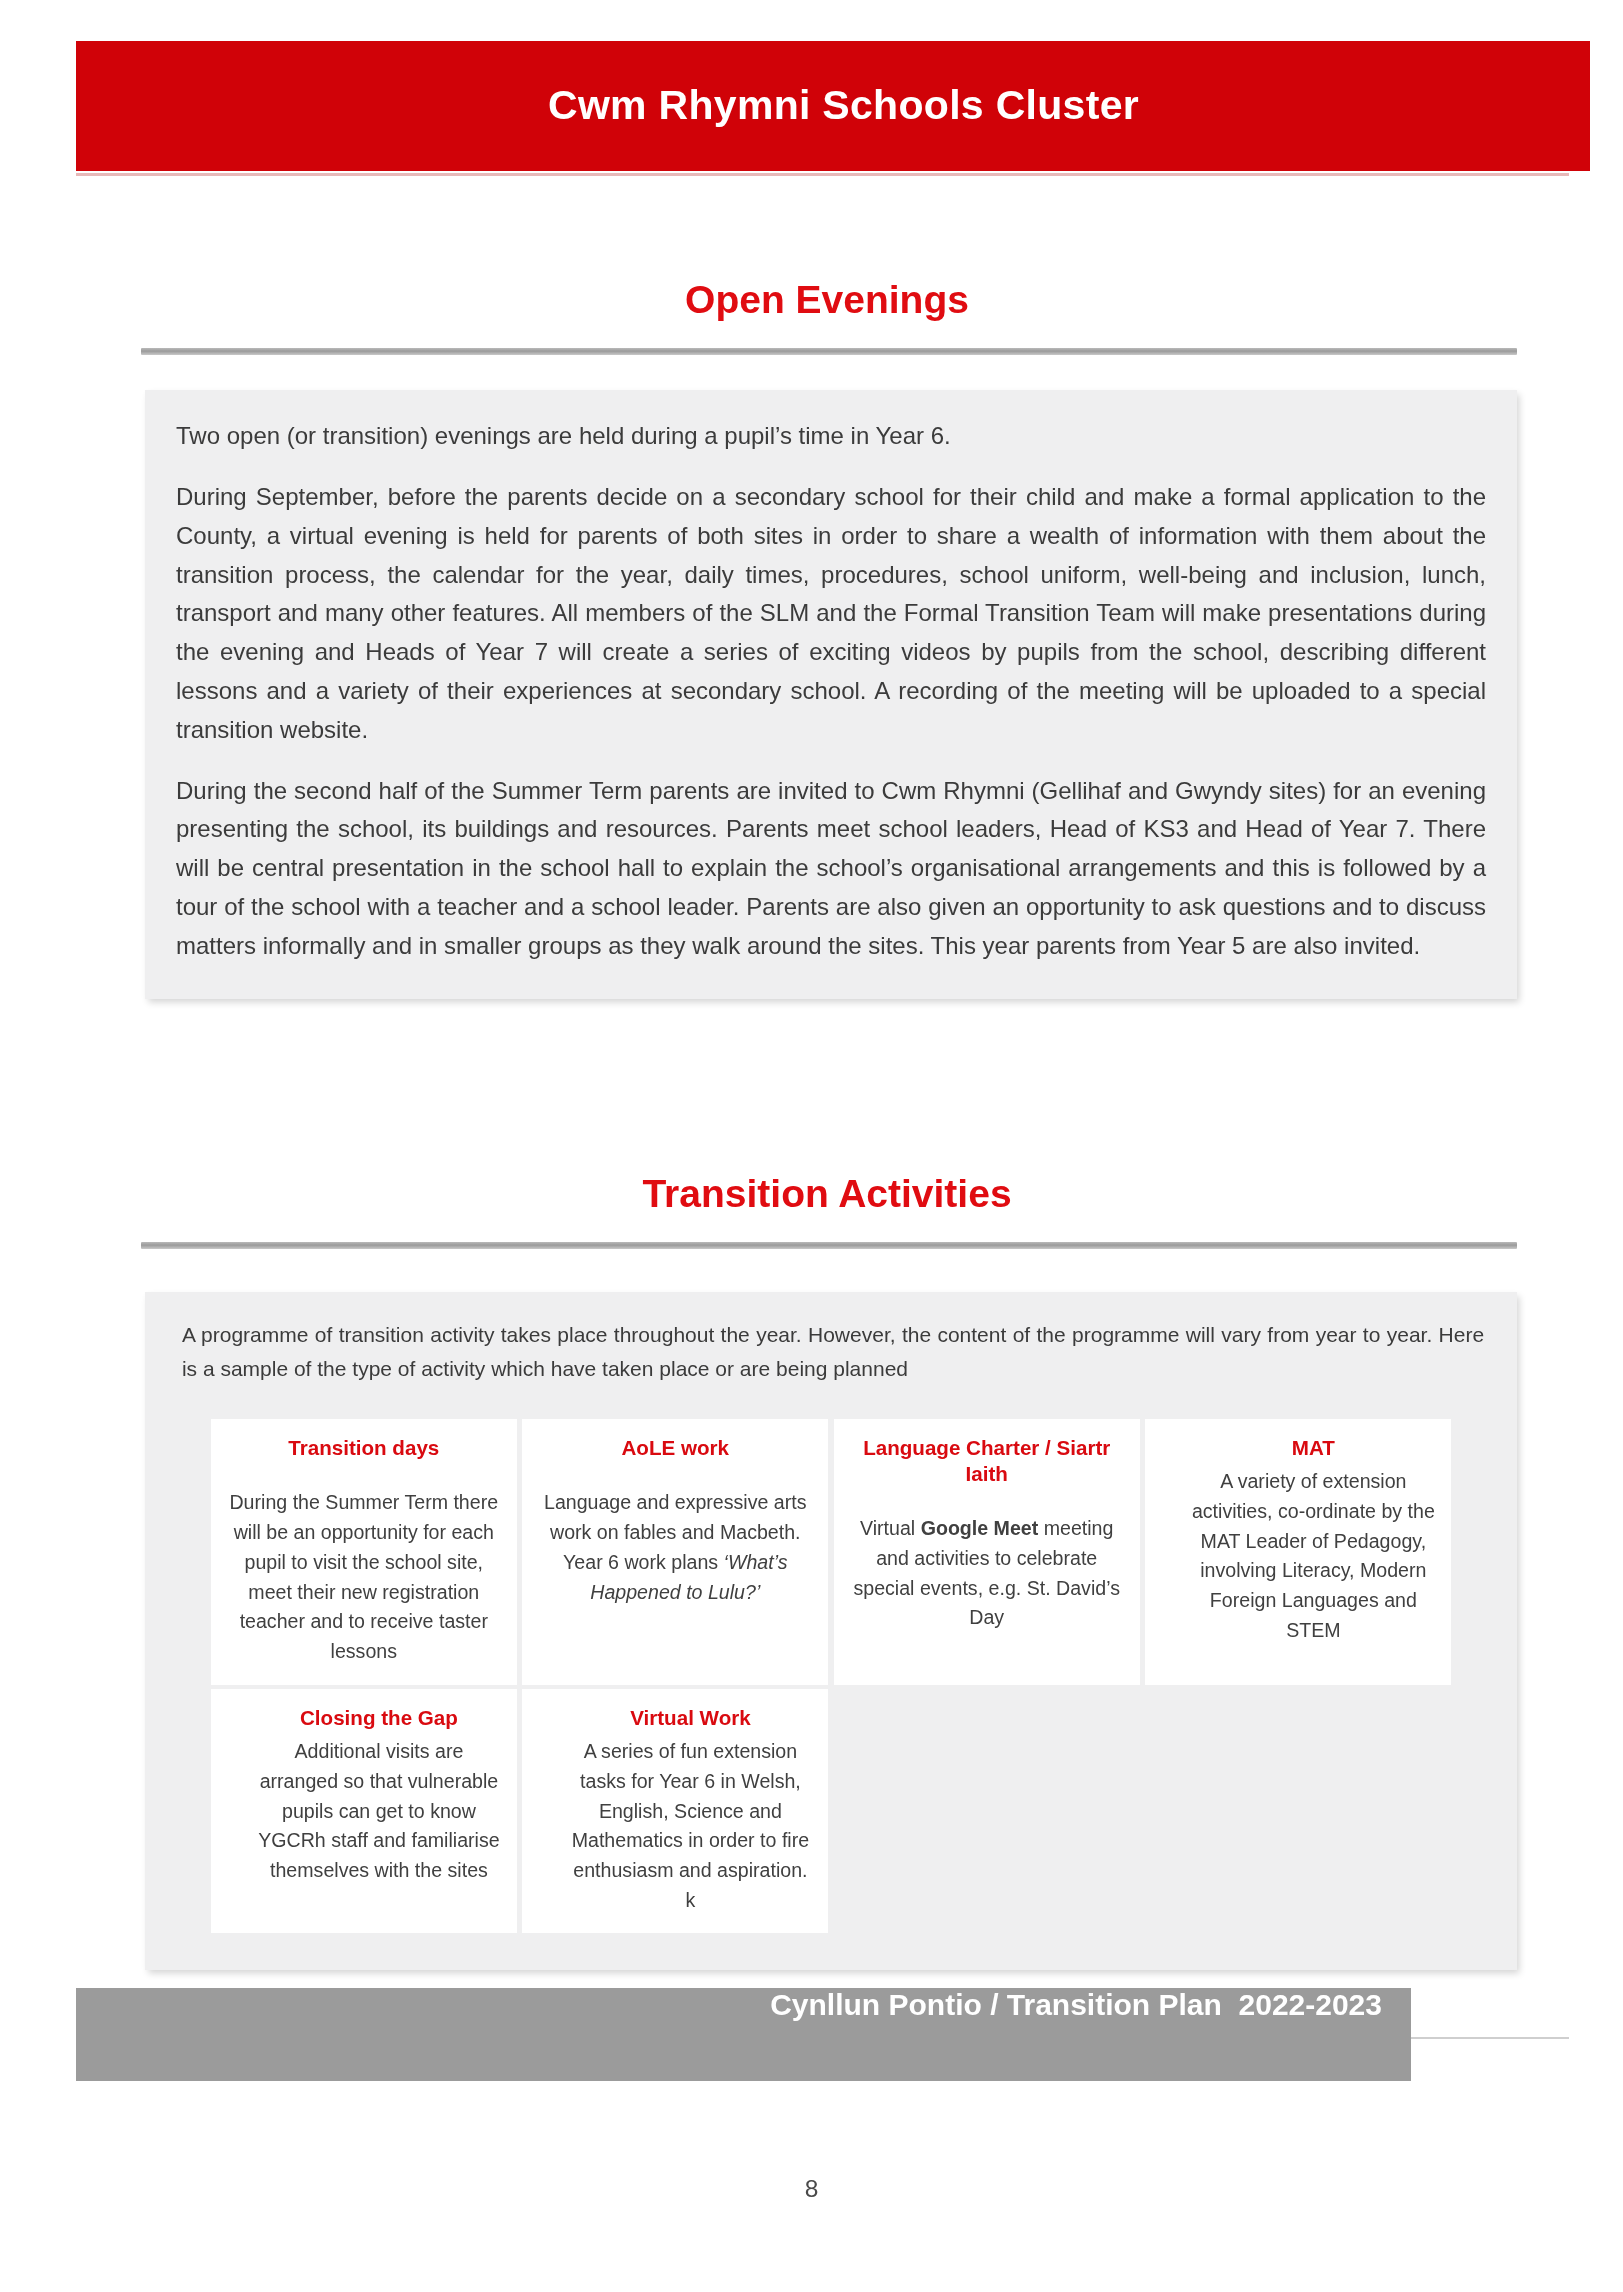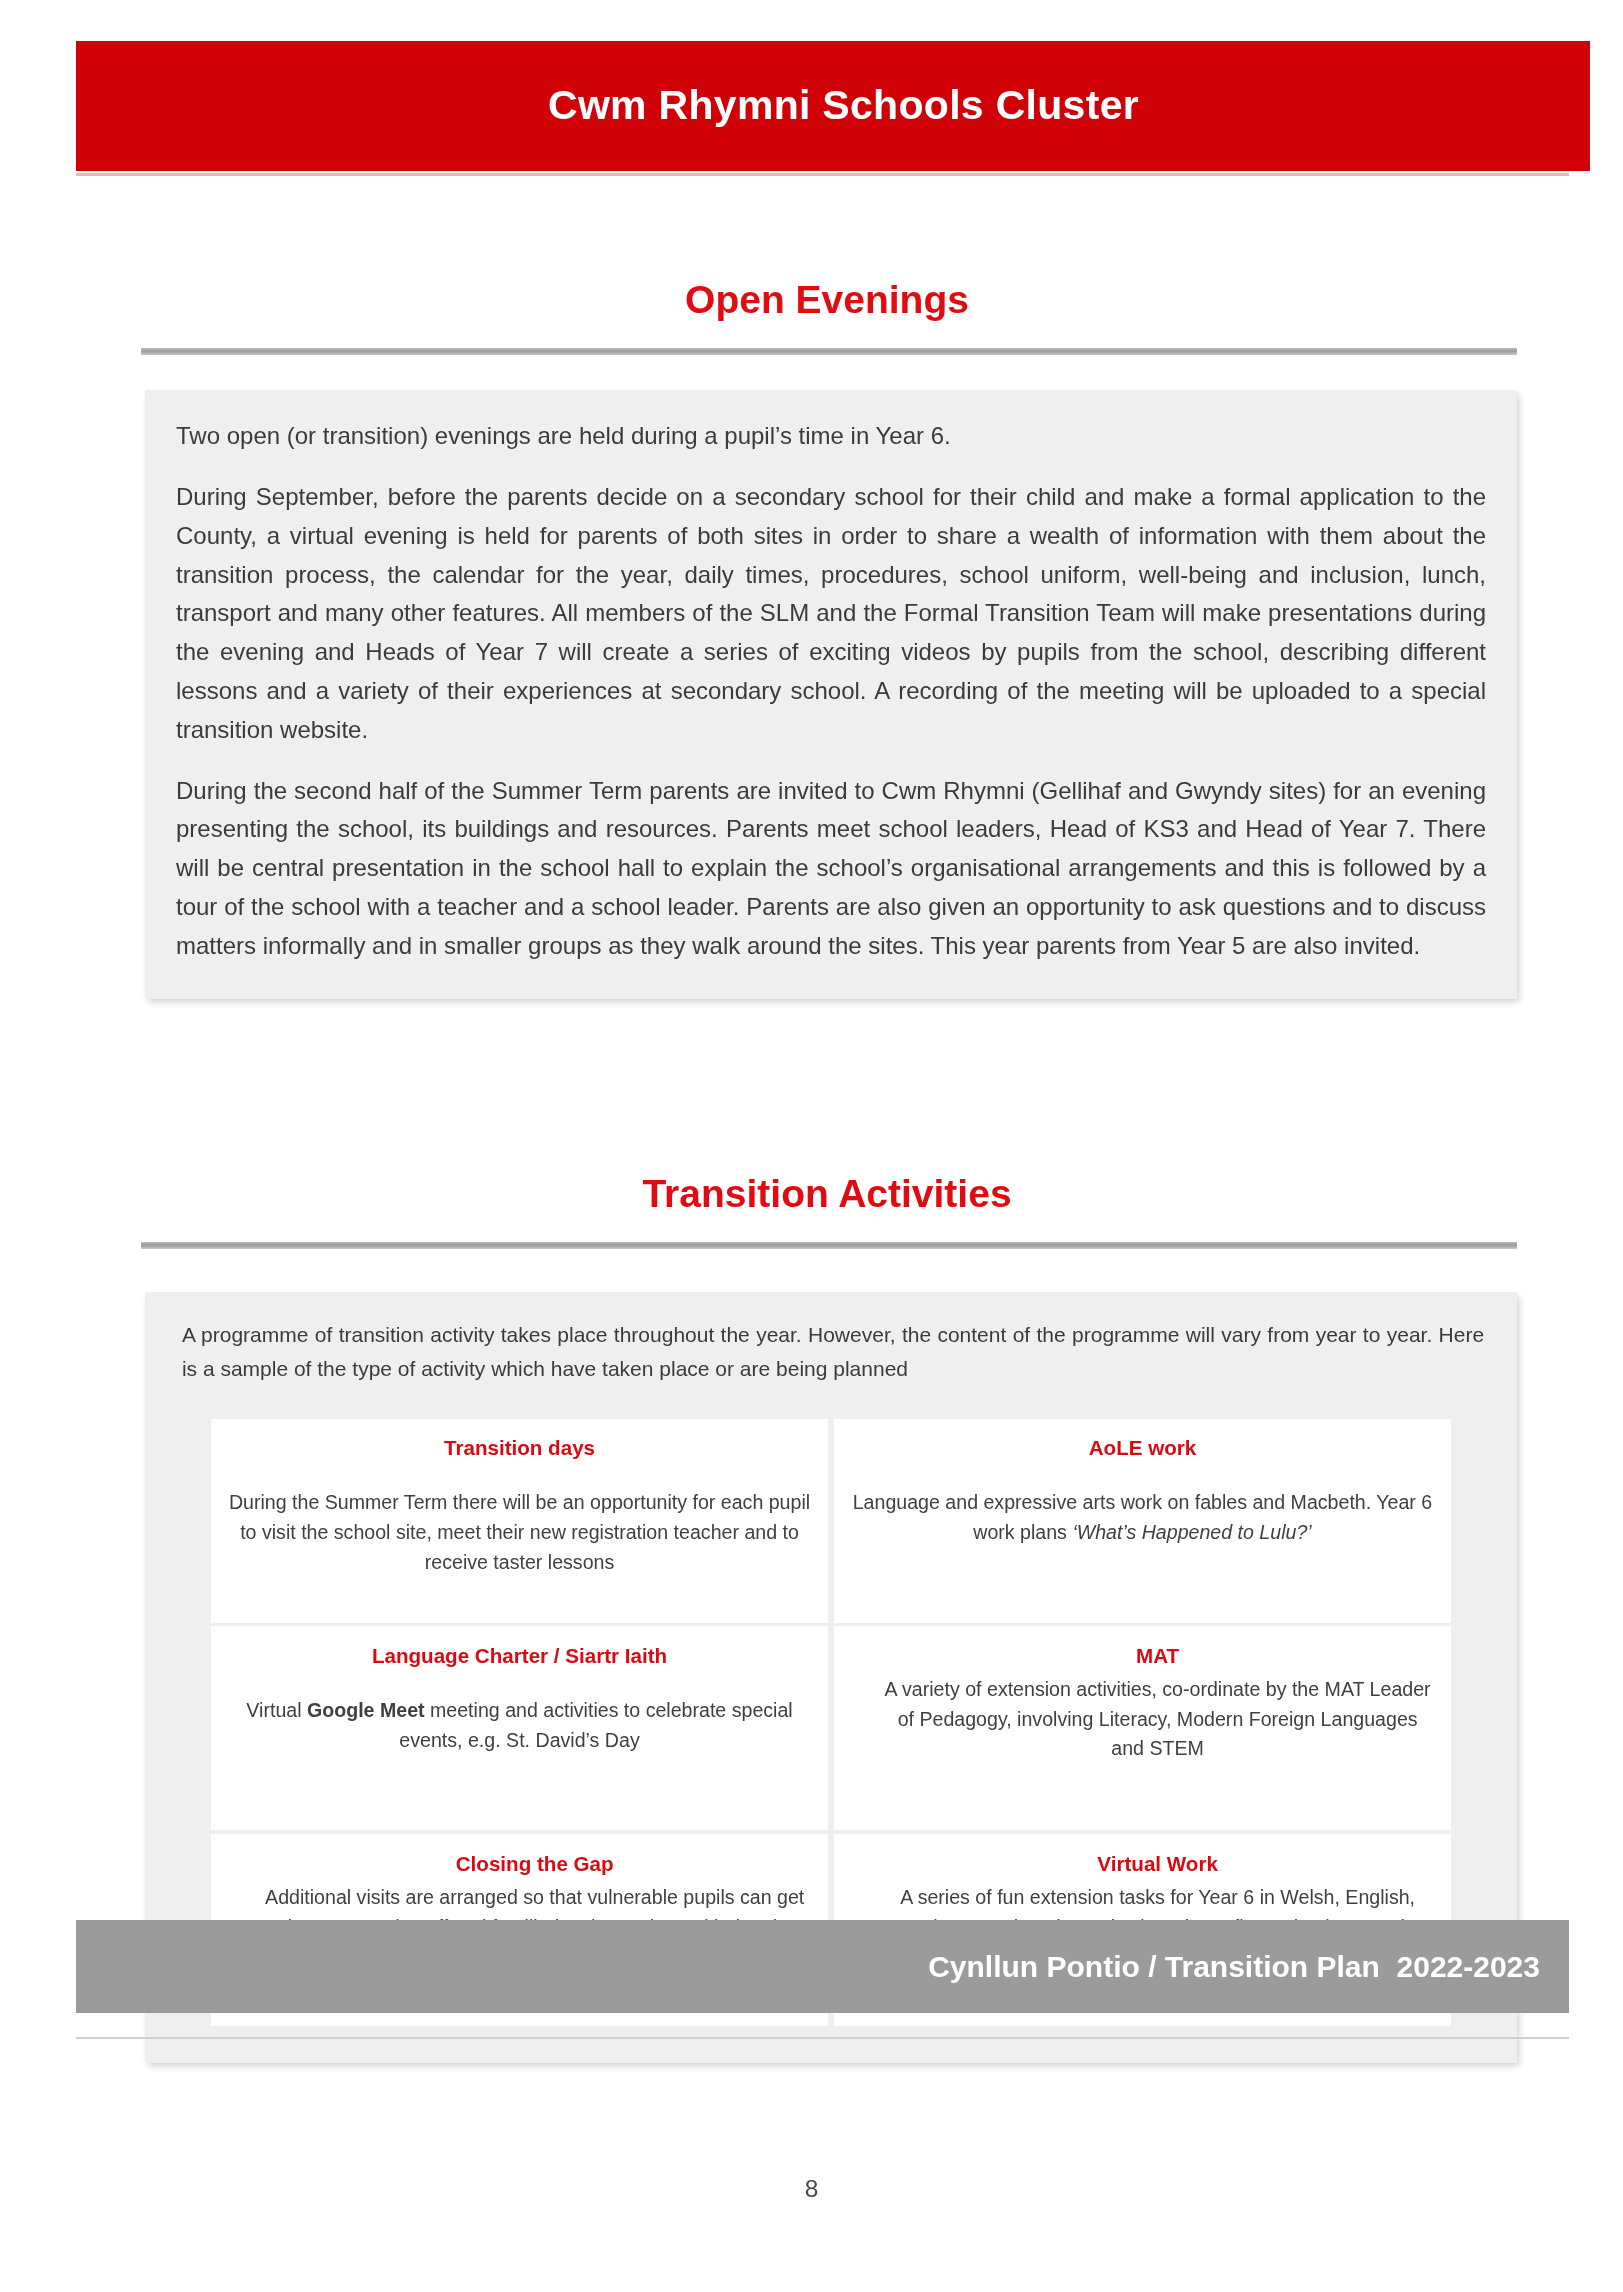--- a/index.html
+++ b/index.html
@@ -93,21 +93,21 @@
   .activities-intro {
     font-size: 21px;
     color: #3b3b3b;
     line-height: 1.62;
     text-align: justify;
     margin: 0 0 33px 4px;
     padding: 0 3.9px;
   }
   .activity-grid {
     display: grid;
-    grid-template-columns: 1fr 1fr;
+    grid-template-columns: 1fr 1fr 1fr 1fr;
     gap: 3.9px 5.9px;
     padding: 0 37px;
   }
   .activity-cell {
     background: #ffffff;
     text-align: center;
     padding: 16.7px 15.7px 17.6px 15.7px;
     box-sizing: border-box;
   }
   .activity-cell.row-top { min-height: 204px; }
@@ -139,26 +139,25 @@
     position: absolute;
     left: 76px;
     top: 2037px;
     width: 1493px;
     height: 2px;
     background: #cfcfcf;
   }
   .footer-bar {
     position: absolute;
     left: 76px;
-    top: 1920px;
-    width: 1493px;
+    top: 1988px;
+    width: 1335px;
     height: 93px;
     background: #9b9b9b;
     display: flex;
-    align-items: center;
     justify-content: flex-end;
   }
   .footer-text {
     color: #ffffff;
     font-size: 30px;
     font-weight: bold;
     padding-right: 29px;
     white-space: pre;
   }
   .page-number {

